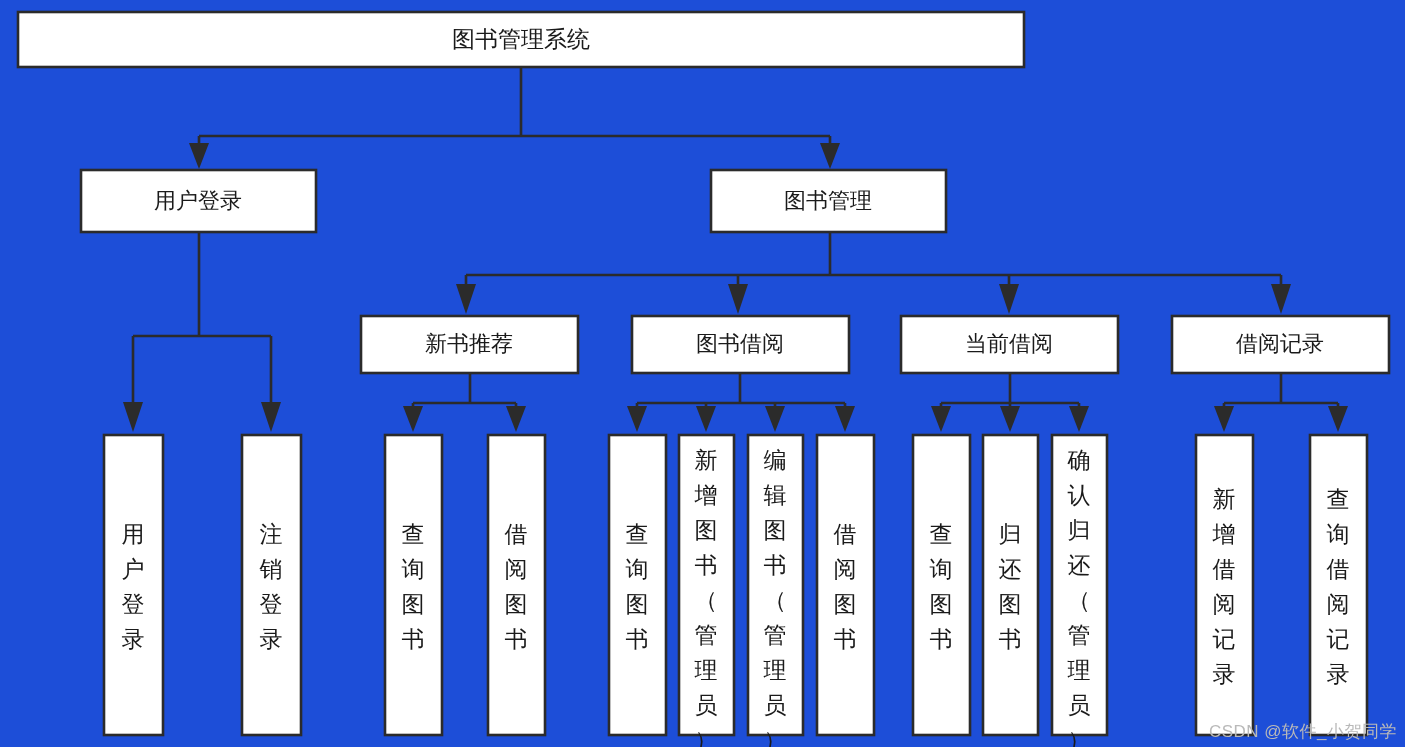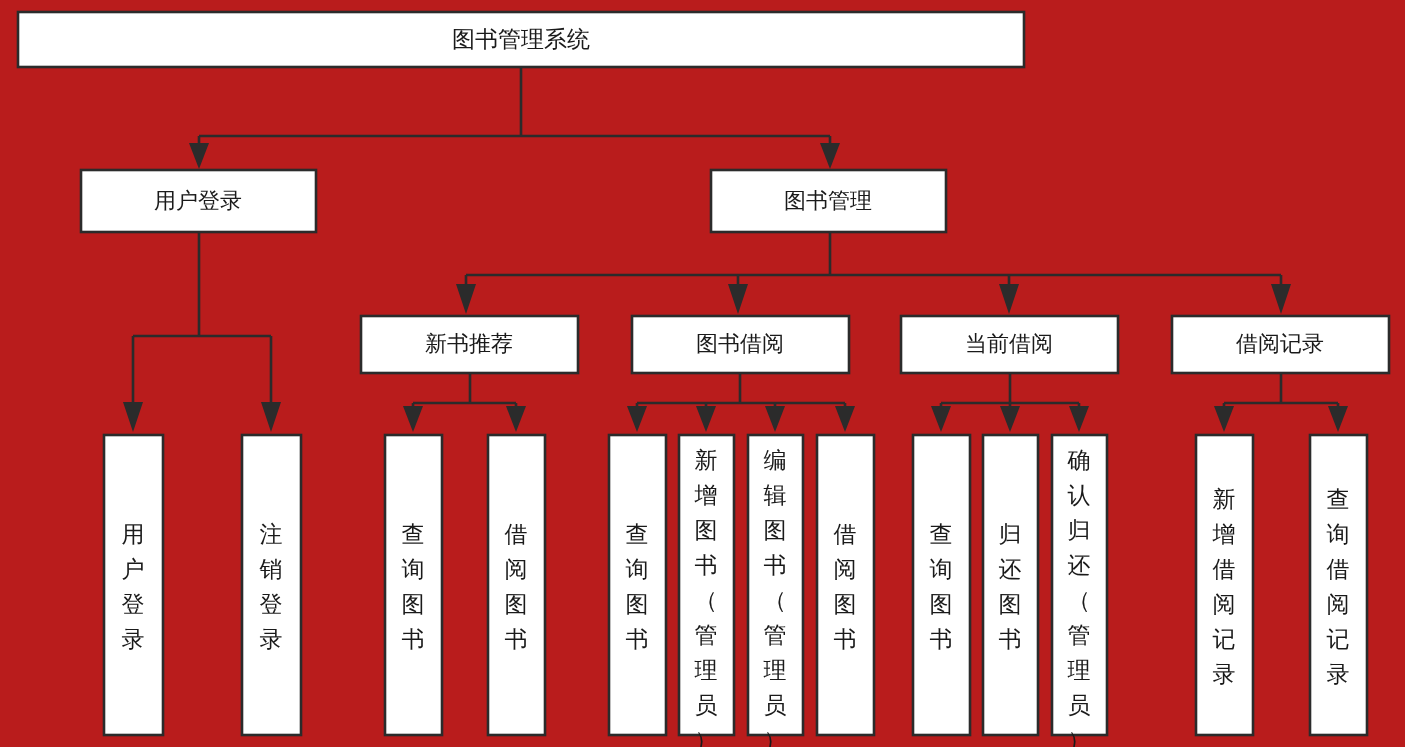--- a/index.html
+++ b/index.html
@@ -7,21 +7,21 @@
     padding: 0;
     background: #ffffff;
   }
   body {
     font-family: "Liberation Sans", "DejaVu Sans", sans-serif;
   }
   #stage {
     position: relative;
     width: 1405px;
     height: 747px;
-    background: #b91c1c;
+    background: #1d4ed8;
     overflow: hidden;
   }
   svg.diagram {
     position: absolute;
     left: 0;
     top: 0;
     width: 1405px;
     height: 747px;
     display: block;
   }
@@ -239,13 +239,14 @@
       <text class="vlabel" x="1224" y="0"><tspan x="1224" y="507.3">新</tspan><tspan x="1224" y="542.3">增</tspan><tspan x="1224" y="577.3">借</tspan><tspan x="1224" y="612.3">阅</tspan><tspan x="1224" y="647.3">记</tspan><tspan x="1224" y="682.3">录</tspan></text>
     </g>
 
     <g>
       <rect class="node-box" x="1310" y="435" width="57" height="300"></rect>
       <text class="vlabel" x="1338" y="0"><tspan x="1338" y="507.3">查</tspan><tspan x="1338" y="542.3">询</tspan><tspan x="1338" y="577.3">借</tspan><tspan x="1338" y="612.3">阅</tspan><tspan x="1338" y="647.3">记</tspan><tspan x="1338" y="682.3">录</tspan></text>
     </g>
 
   </svg>
 
+  <div class="watermark">CSDN @软件_小贺同学</div>
 </div>
 
 </body></html>

